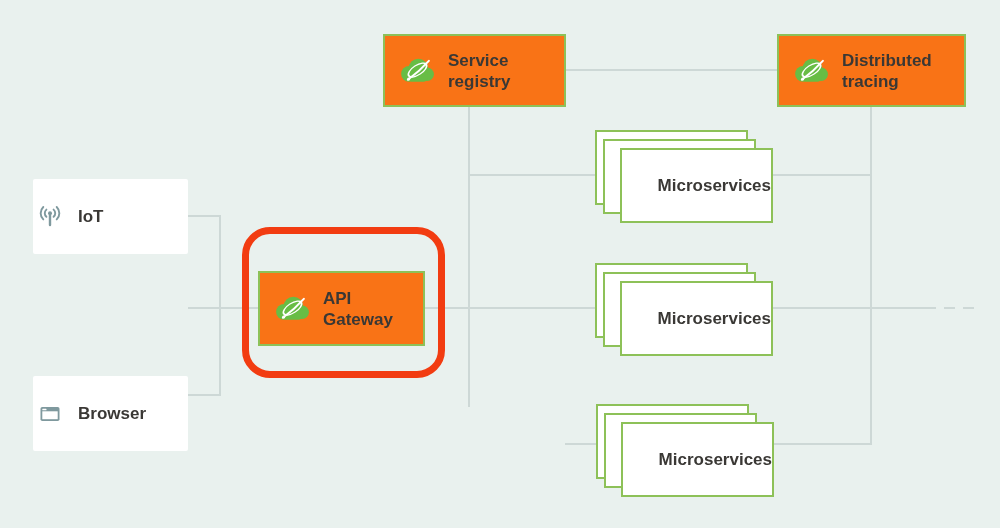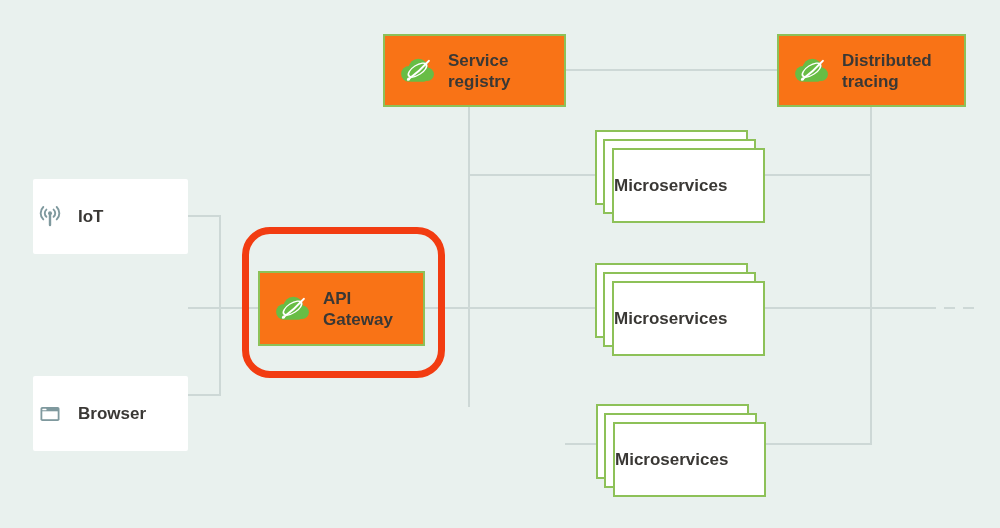--- a/index.html
+++ b/index.html
@@ -17,21 +17,21 @@
     position:absolute;background:#f97316;border:2px solid #8dc158;
     display:flex;align-items:center;padding-left:14px;gap:12px;box-sizing:border-box;
   }
   .glabel{font-size:17px;font-weight:600;color:#3a3835;line-height:21px;}
   .glabel span{display:block;}
   .stack{position:absolute;width:171px;height:94px;}
   .scard{
     position:absolute;width:153px;height:75px;background:#ffffff;
     border:2px solid #8dc158;box-sizing:border-box;
   }
-  .scard.front{display:flex;align-items:center;justify-content:flex-start;}
+  .scard.front{display:flex;align-items:center;justify-content:flex-end;margin-left:8px;}
   .mlabel{font-size:17px;font-weight:600;color:#3a3835;}
   .highlight{
     position:absolute;left:242px;top:227px;width:203px;height:151px;
     border:7px solid #f23c11;border-radius:28px;box-sizing:border-box;pointer-events:none;
   }
   .spring{flex:0 0 auto;}
   .cicon{flex:0 0 auto;}
 </style>
 </head>
 <body>

